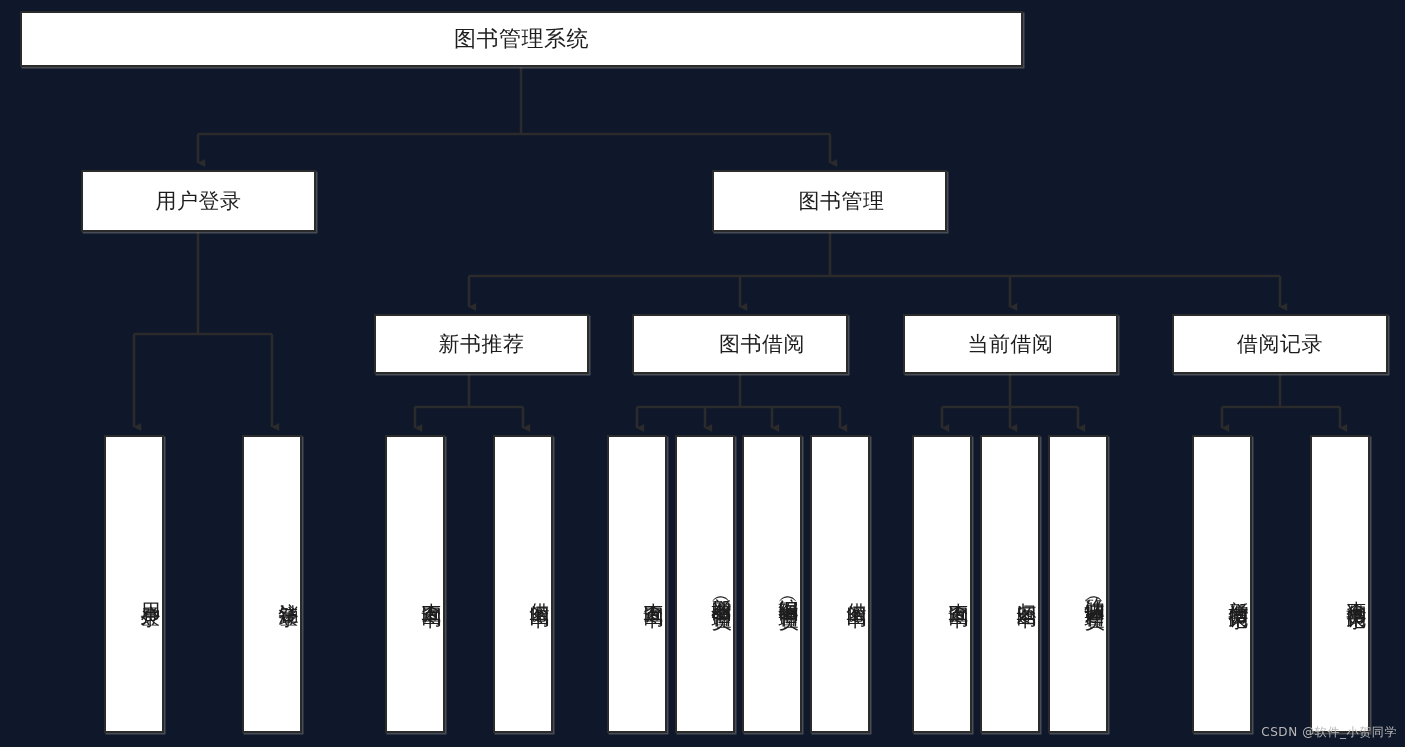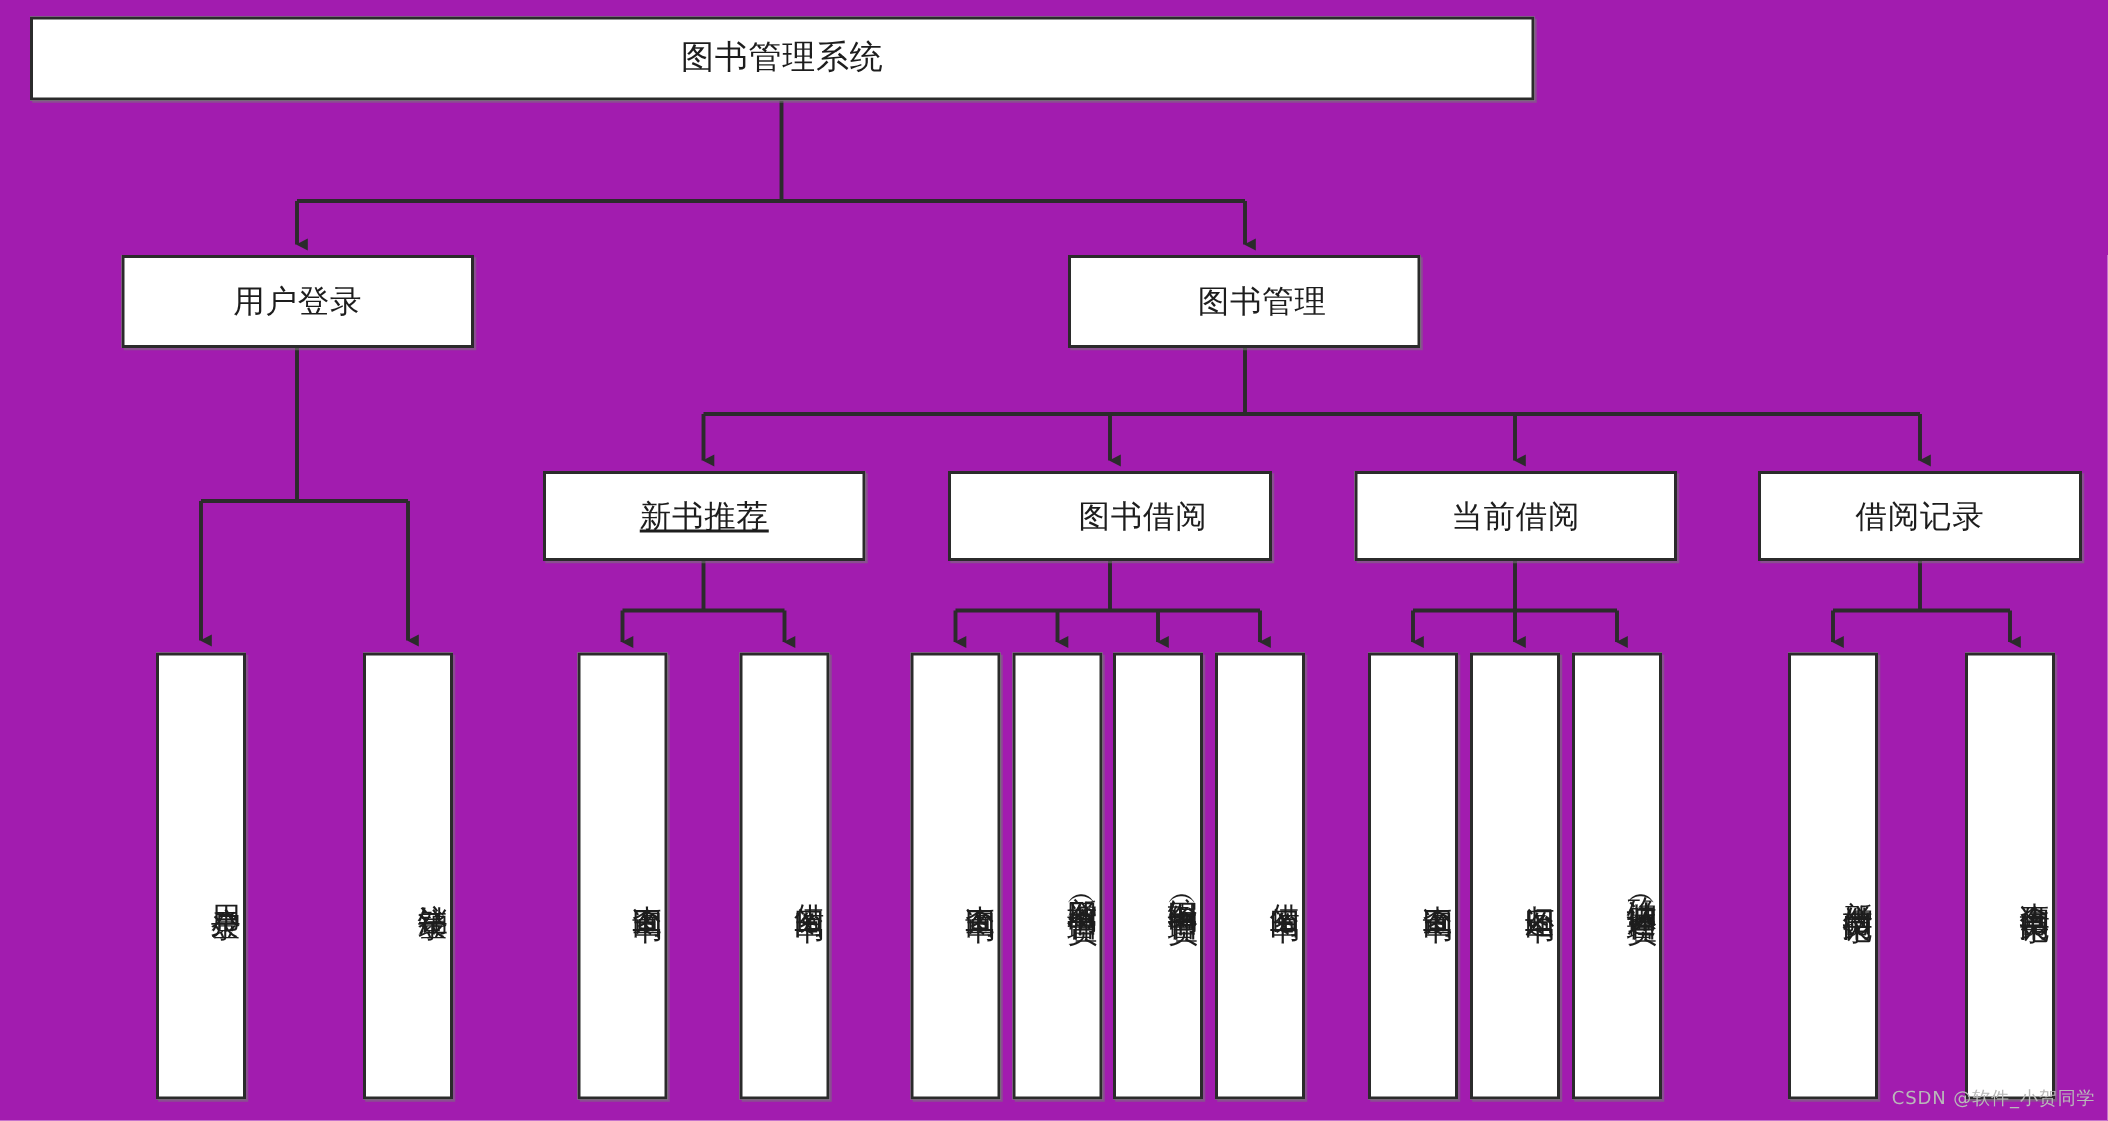--- a/index.html
+++ b/index.html
@@ -10,21 +10,21 @@
   body {
     width: 1405px; height: 747px;
     font-family: "DejaVu Sans", "Liberation Sans", sans-serif;
     overflow: hidden;
     position: relative;
   }
   #diagram {
     position: relative;
     width: 1405px;
     height: 747px;
-    background: #a21caf;
+    background: #0f172a;
   }
   #edges {
     position: absolute;
     left: 0; top: 0;
     width: 1405px; height: 747px;
     pointer-events: none;
   }
   .node {
     position: absolute;
     border: 2.5px solid #2b2b2b;
@@ -128,21 +128,21 @@
     <span>图书管理系统</span>
   </div>
 
   <div class="node horiz" style="left:81px; top:170px; width:235px; height:62px;">
     <span>用户登录</span>
   </div>
   <div class="node horiz" style="left:712px; top:170px; width:235px; height:62px;padding-left:24px;">
     <span>图书管理</span>
   </div>
 
-  <div class="node horiz" style="left:362px; top:314px; width:215px; height:60px;text-decoration:underline;">
+  <div class="node horiz" style="left:374px; top:314px; width:215px; height:60px;">
     <span>新书推荐</span>
   </div>
   <div class="node horiz" style="left:632px; top:314px; width:216px; height:60px;padding-left:44px;">
     <span>图书借阅</span>
   </div>
   <div class="node horiz" style="left:903px; top:314px; width:215px; height:60px;">
     <span>当前借阅</span>
   </div>
   <div class="node horiz" style="left:1172px; top:314px; width:216px; height:60px;text-align:center;">
     <span>借阅记录</span>

